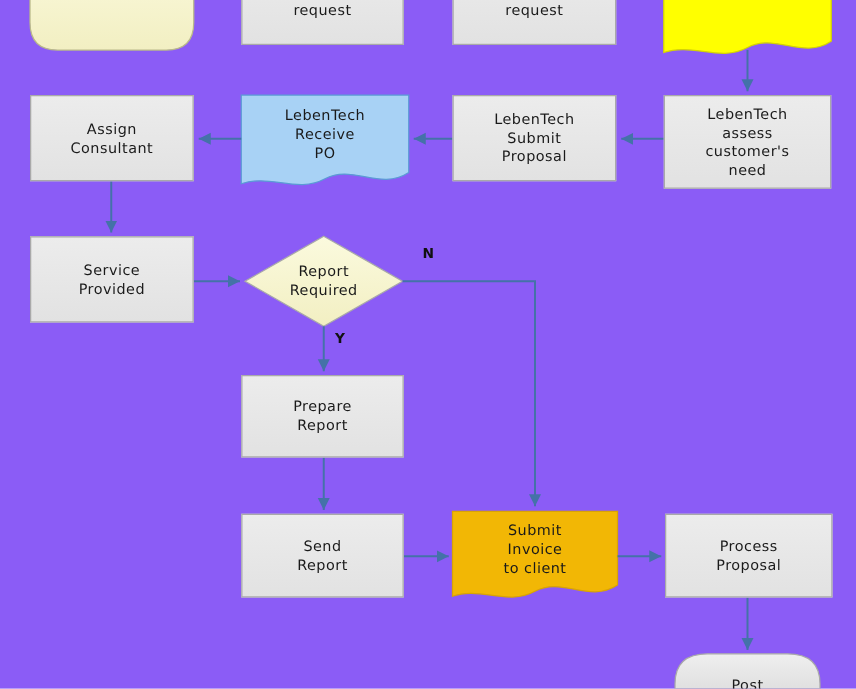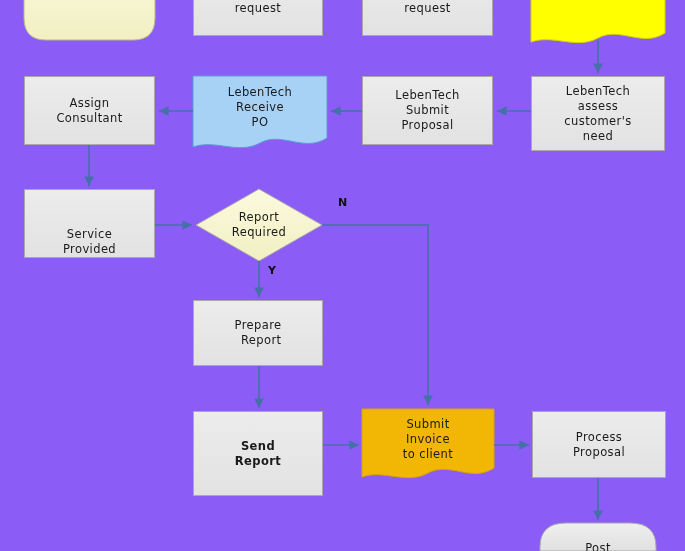--- a/index.html
+++ b/index.html
@@ -139,31 +139,31 @@
 Proposal</span>
   </div>
 
   <div class="node box" style="left:531px; top:76px; width:134px; height:75px;">
     <span class="node-text">LebenTech
 assess
 customer's
 need</span>
   </div>
 
-  <div class="node box" style="left:24px; top:189px; width:131px; height:69px;align-items:flex-end;">
+  <div class="node box" style="left:24px; top:189px; width:131px; height:69px;">
     <span class="node-text">Service
 Provided</span>
   </div>
 
-  <div class="node box" style="left:193px; top:300px; width:130px; height:66px;text-align:right;">
+  <div class="node box" style="left:193px; top:300px; width:130px; height:66px;">
     <span class="node-text">Prepare
 Report</span>
   </div>
 
-  <div class="node box" style="left:193px; top:411px; width:130px; height:85px;font-weight:bold;">
+  <div class="node box" style="left:193px; top:411px; width:130px; height:67px;">
     <span class="node-text">Send
 Report</span>
   </div>
 
   <div class="node box" style="left:532px; top:411px; width:134px; height:67px;">
     <span class="node-text">Process
 Proposal</span>
   </div>
 
   <div class="node" style="left:24px; top:-40px; width:131px; height:80px; align-items:flex-start; padding-top:0px;">

